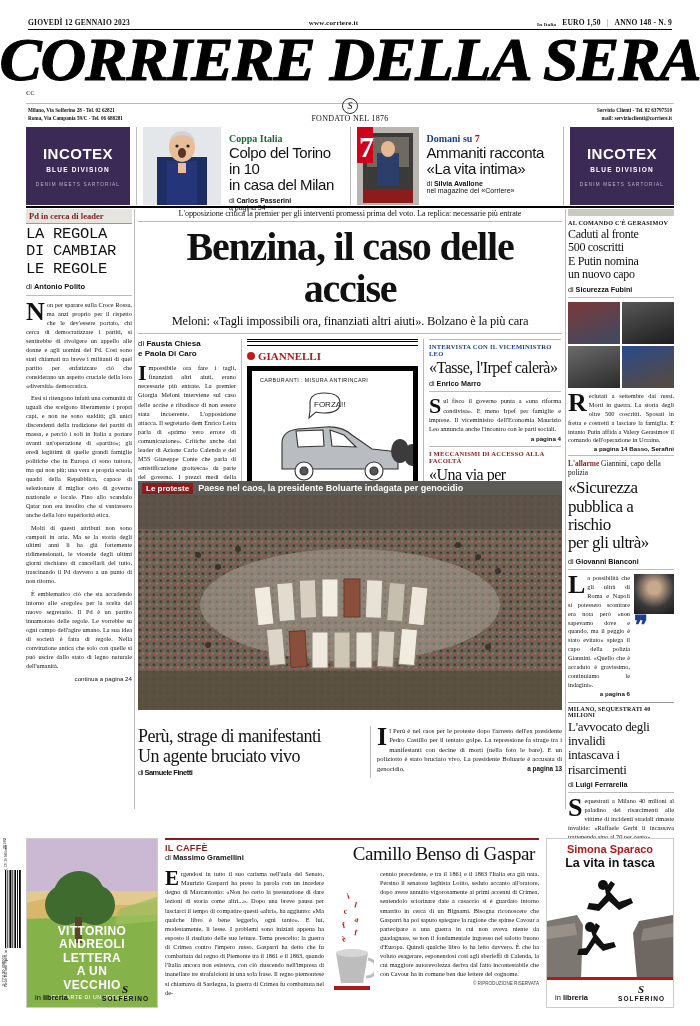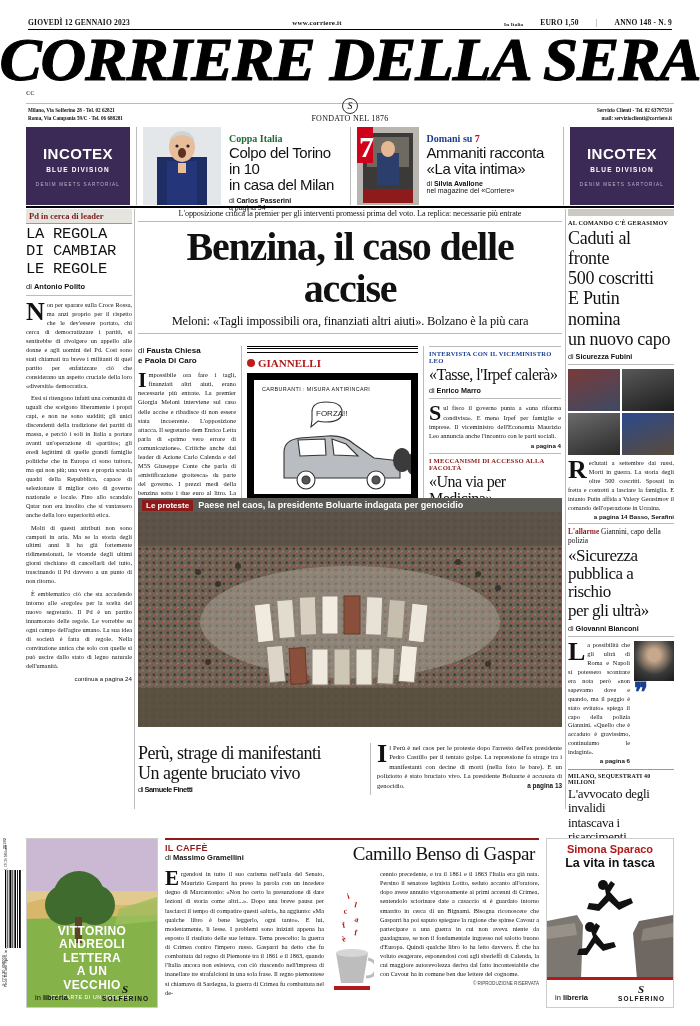--- a/index.html
+++ b/index.html
@@ -14,21 +14,21 @@
 
   
   .dateline {
     position:absolute; left:28px; top:18px; width:644px;
     display:flex; justify-content:space-between; align-items:flex-end;
     border-bottom:1px solid #000; padding-bottom:2px;
     font-size:7.5px; letter-spacing:.2px;
   }
   .dateline .dl-left { font-family:"Liberation Serif",serif; font-weight:700; }
   .dateline .dl-mid  { font-family:"Liberation Serif",serif; font-weight:700; font-size:7px;}
-  .dateline .dl-right{ font-family:"Liberation Serif",serif; font-weight:700; display:flex; gap:17px; align-items:flex-end;}
+  .dateline .dl-right{ font-family:"Liberation Serif",serif; font-weight:700; display:flex; gap:6px; align-items:flex-end;}
   .dl-tiny { font-size:5px; font-weight:700; }
   .dl-sep { color:#999; }
 
   
   .masthead {
     position:absolute; left:0; top:28px; width:700px; text-align:center;
   }
   .masthead .logo {
     font-family:"Liberation Serif", serif;
     font-weight:700; font-style:italic;
@@ -97,49 +97,49 @@
   .op-body p { margin-bottom:4px; text-indent:5px;}
   .op-body p:first-child { text-indent:0; }
   .dropcap { float:left; font-size:26px; line-height:20px; font-weight:700; padding-right:2px; margin-top:1px;}
   .op-cont { font-size:6.2px; font-family:"Liberation Sans",sans-serif; text-align:right; margin-top:3px;}
 
   
   .lead-over { font-size:8.2px; text-align:center; border-bottom:1px solid #bbb; padding-bottom:3px; letter-spacing:-0.1px;}
   .lead-head { font-size:40px; text-align:center; font-weight:700; line-height:1.04; letter-spacing:-1.2px; margin-top:4px; font-family:"Liberation Serif",serif;}
   .lead-sub { font-size:12.5px; text-align:center; margin-top:5px; padding-bottom:4px; border-bottom:1px solid #bbb; letter-spacing:-0.2px;}
 
-  .lead-grid { display:flex; margin-top:12px; }
+  .lead-grid { display:flex; margin-top:5px; }
   .lead-c1 { width:104px; padding-right:5px; border-right:1px solid #bbb;}
   .lead-c2 { width:182px; padding:0 5px; border-right:1px solid #bbb;}
   .lead-c3 { width:137px; padding-left:5px; }
 
   .byline { font-size:8px; font-family:"Liberation Sans",sans-serif; line-height:1.25;}
   .byline b { font-weight:700; }
   .artbody { font-size:6.4px; line-height:1.42; text-align:justify; margin-top:4px;}
   .artbody .dropcap { font-size:22px; line-height:17px;}
   .cont-pg { font-size:6.2px; font-family:"Liberation Sans",sans-serif; text-align:right; margin-top:2px; font-weight:700;}
 
   
   .vignetta-rules { border-top:1px solid #000; border-bottom:1px solid #000; height:3px; margin-bottom:3px;}
   .vignetta-rules2{ border-top:1px solid #000; margin-bottom:4px;}
   .gianelli { font-size:11px; font-weight:700; color:#b01a1a; font-family:"Liberation Serif",serif; display:flex; align-items:center; gap:3px;}
   .red-dot { width:8px; height:8px; border-radius:50%; background:#c01b1b; display:inline-block;}
-  .cart-box { border:7px solid #000000; height:128px; margin-top:4px; position:relative; background:#fff; overflow:hidden;}
+  .cart-box { border:5px solid #000000; height:128px; margin-top:4px; position:relative; background:#fff; overflow:hidden;}
   .cart-caption { font-family:"Liberation Sans",sans-serif; font-size:5.4px; letter-spacing:.4px; position:absolute; left:8px; top:6px;}
 
   
   .sec-kicker { font-size:6.6px; font-weight:700; color:#1b3f8f; letter-spacing:.2px; font-family:"Liberation Serif",serif; border-top:1px solid #bbb; padding-top:3px;}
   .sec-kicker.red { color:#8b1a1a; }
   .sec-head { font-size:16px; line-height:1.08; margin-top:2px; letter-spacing:-0.5px;}
   .sec-by { font-size:7.2px; font-family:"Liberation Sans",sans-serif; font-weight:700; margin-top:3px; padding-bottom:3px; border-bottom:1px solid #bbb;}
 
   
   .rc-band { background:#ccc8c2; height:7px; }
   .rc-kicker { font-size:6.2px; font-weight:700; letter-spacing:.2px; margin-top:3px; font-family:"Liberation Serif",serif;}
-  .rc-head { font-size:18px; line-height:1.12; margin-top:2px; letter-spacing:-0.3px;}
+  .rc-head { font-size:12px; line-height:1.12; margin-top:2px; letter-spacing:-0.3px;}
   .rc-by { font-size:7.2px; font-family:"Liberation Sans",sans-serif; font-weight:700; margin-top:3px; padding-bottom:3px; border-bottom:1px solid #bbb;}
   .rc-photos { display:grid; grid-template-columns:1fr 1fr; gap:2px; margin-top:4px;}
   .rc-photos div { height:42px; background:#8d8d8d;}
   .rc-body { font-size:6.3px; line-height:1.42; text-align:justify; margin-top:4px;}
   .rc-pg { font-size:6.2px; font-family:"Liberation Sans",sans-serif; text-align:right; font-weight:700;}
 
   .rc2-kicker { font-size:7.4px; font-family:"Liberation Serif",serif; border-top:1px solid #bbb; padding-top:3px; margin-top:3px;}
   .rc2-kicker b { color:#8b1a1a; font-weight:700;}
   .rc2-head { font-size:17px; line-height:1.08; margin-top:2px; letter-spacing:-0.5px;}
   .rc2-by { font-size:7.2px; font-family:"Liberation Sans",sans-serif; font-weight:700; margin-top:4px; padding-bottom:3px; border-bottom:1px solid #bbb;}
@@ -148,21 +148,21 @@
   .rc2-side { width:40px; }
   .rc2-portrait { width:40px; height:40px; background:#6e6a66;}
   .quote-mark { font-size:26px; color:#1b3f8f; font-weight:700; line-height:.8; margin-top:2px; letter-spacing:-2px;}
 
   .rc3-kicker { font-size:6px; font-weight:700; font-family:"Liberation Serif",serif; border-top:1px solid #999; padding-top:3px; margin-top:3px; letter-spacing:.2px;}
   .rc3-head { font-size:13px; line-height:1.1; margin-top:2px; letter-spacing:-0.3px;}
   .rc3-by { font-size:7.2px; font-family:"Liberation Sans",sans-serif; font-weight:700; margin-top:3px; padding-bottom:3px; border-bottom:1px solid #bbb;}
   .rc3-body { font-size:6.3px; line-height:1.42; text-align:justify; margin-top:4px;}
 
   
-  .feat { position:absolute; left:138px; top:498px; width:424px; }
+  .feat { position:absolute; left:138px; top:481px; width:424px; }
   .feat-bar { display:flex; align-items:center; background:#5c5a55; color:#fff; height:14px; padding:0 4px; gap:5px;}
   .feat-bar .tag { background:#8e1b1b; color:#fff; font-family:"Liberation Sans",sans-serif; font-weight:700; font-size:8px; padding:1px 4px;}
   .feat-bar .tx { font-family:"Liberation Sans",sans-serif; font-weight:700; font-size:9px; }
   .feat-photo { height:215px; width:424px; position:relative; overflow:hidden; background:#6b6357;}
   .feat-foot { display:flex; margin-top:16px; }
   .feat-head { width:232px; font-size:18px; line-height:1.12; letter-spacing:-0.5px; padding-right:6px;}
   .feat-by { font-size:7.5px; font-family:"Liberation Sans",sans-serif; margin-top:3px;}
   .feat-by b{font-weight:700;text-align:right;}
   .feat-sum { flex:1; font-size:6.6px; line-height:1.44; text-align:justify; border-left:1px solid #bbb; padding-left:6px;}
   .feat-pg { font-family:"Liberation Sans",sans-serif; font-weight:700; font-size:6.4px; float:right;}

